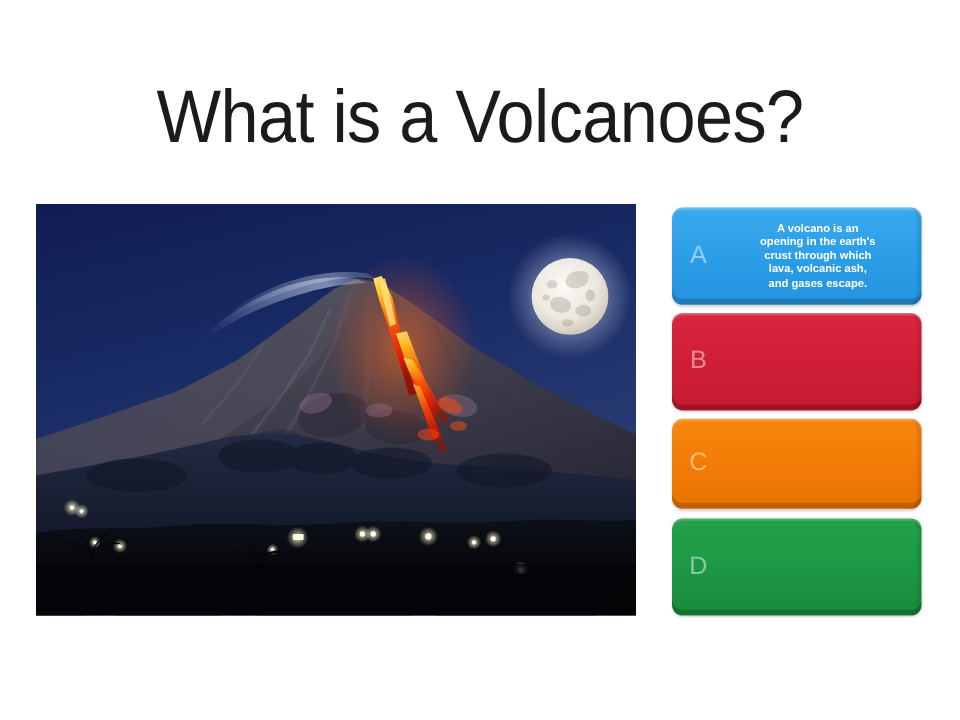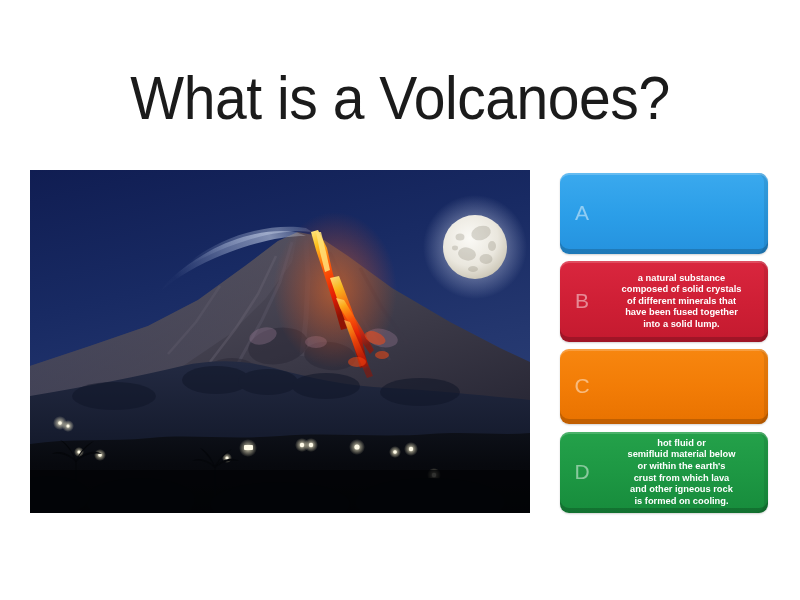--- a/index.html
+++ b/index.html
@@ -303,42 +303,34 @@
       <ellipse cx="20" cy="326" rx="40" ry="20"></ellipse>
     </g>
     <rect x="0" y="300" width="500" height="43" fill="#030406" opacity="0.82"></rect>
   </svg>
 </div>
 
 <div id="answers">
 
   <div class="answer-card opt-a">
     <div class="card-letter">A</div>
+    <div class="card-text">
+      <span>A volcano is an</span>
+      <span>opening in the earth's</span>
+      <span>crust through which</span>
+      <span>lava, volcanic ash,</span>
+      <span>and gases escape.</span>
+    </div>
   </div>
 
   <div class="answer-card opt-b">
     <div class="card-letter">B</div>
-    <div class="card-text">
-      <span>a natural substance</span>
-      <span>composed of solid crystals</span>
-      <span>of different minerals that</span>
-      <span>have been fused together</span>
-      <span>into a solid lump.</span>
-    </div>
   </div>
 
   <div class="answer-card opt-c">
     <div class="card-letter">C</div>
   </div>
 
   <div class="answer-card opt-d">
     <div class="card-letter">D</div>
-    <div class="card-text">
-      <span>hot fluid or</span>
-      <span>semifluid material below</span>
-      <span>or within the earth's</span>
-      <span>crust from which lava</span>
-      <span>and other igneous rock</span>
-      <span>is formed on cooling.</span>
-    </div>
   </div>
 
 </div>
 
 </body></html>

